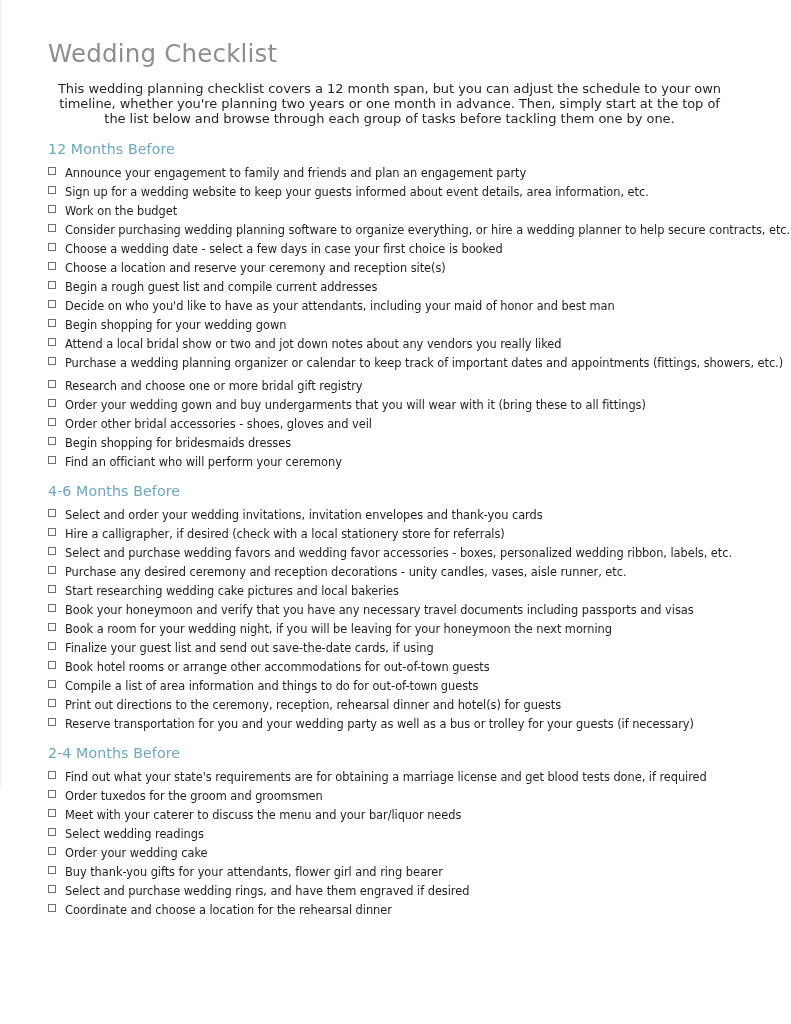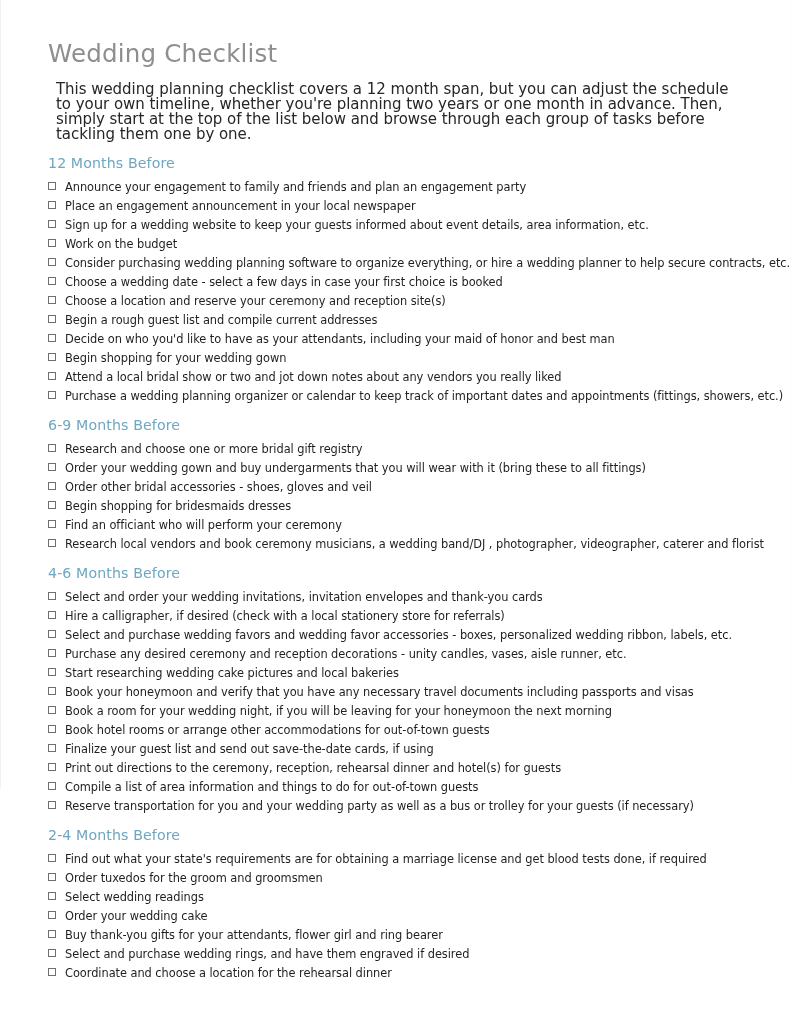--- a/index.html
+++ b/index.html
@@ -31,26 +31,27 @@
   }
   .doc-title {
     font-size: 24.5px;
     font-weight: 400;
     color: #8e8e8e;
     letter-spacing: 0.2px;
     margin: 0 0 14px 0;
     line-height: 1.15;
   }
   .intro {
-    font-size: 15px;
+    font-size: 13px;
     color: #262626;
     line-height: 14.8px;
-    margin: 0 0 14px 8px;
+    margin: 0 0 14px 0;
     width: 683px;
     letter-spacing: -0.05px;
+    text-align: center;
   }
   .section {
     margin: 0 0 4px 0;
   }
   .section-heading {
     font-size: 14.2px;
     font-weight: 400;
     color: #6da7c2;
     margin: 11px 0 6px 0;
     line-height: 1.2;
@@ -97,24 +98,20 @@
     <div id="sections-root">
         <div class="section">
           <h2 class="section-heading">12 Months Before</h2>
           <ul class="items">
             <li class="item">
               <span class="checkbox"></span>
               <span class="item-label">Announce your engagement to family and friends and plan an engagement party</span>
             </li>
             <li class="item">
               <span class="checkbox"></span>
-              <span class="item-label">Place an engagement announcement in your local newspaper</span>
-            </li>
-            <li class="item">
-              <span class="checkbox"></span>
               <span class="item-label">Sign up for a wedding website to keep your guests informed about event details, area information, etc.</span>
             </li>
             <li class="item">
               <span class="checkbox"></span>
               <span class="item-label">Work on the budget</span>
             </li>
             <li class="item">
               <span class="checkbox"></span>
               <span class="item-label">Consider purchasing wedding planning software to organize everything, or hire a wedding planner to help secure contracts, etc.</span>
             </li>
@@ -142,21 +139,20 @@
               <span class="checkbox"></span>
               <span class="item-label">Attend a local bridal show or two and jot down notes about any vendors you really liked</span>
             </li>
             <li class="item">
               <span class="checkbox"></span>
               <span class="item-label">Purchase a wedding planning organizer or calendar to keep track of important dates and appointments (fittings, showers, etc.)</span>
             </li>
           </ul>
         </div>
         <div class="section">
-          <h2 class="section-heading">6-9 Months Before</h2>
           <ul class="items">
             <li class="item">
               <span class="checkbox"></span>
               <span class="item-label">Research and choose one or more bridal gift registry</span>
             </li>
             <li class="item">
               <span class="checkbox"></span>
               <span class="item-label">Order your wedding gown and buy undergarments that you will wear with it (bring these to all fittings)</span>
             </li>
             <li class="item">
@@ -164,24 +160,20 @@
               <span class="item-label">Order other bridal accessories - shoes, gloves and veil</span>
             </li>
             <li class="item">
               <span class="checkbox"></span>
               <span class="item-label">Begin shopping for bridesmaids dresses</span>
             </li>
             <li class="item">
               <span class="checkbox"></span>
               <span class="item-label">Find an officiant who will perform your ceremony</span>
             </li>
-            <li class="item">
-              <span class="checkbox"></span>
-              <span class="item-label">Research local vendors and book ceremony musicians, a wedding band/DJ , photographer, videographer, caterer and florist</span>
-            </li>
           </ul>
         </div>
         <div class="section">
           <h2 class="section-heading">4-6 Months Before</h2>
           <ul class="items">
             <li class="item">
               <span class="checkbox"></span>
               <span class="item-label">Select and order your wedding invitations, invitation envelopes and thank-you cards</span>
             </li>
             <li class="item">
@@ -203,50 +195,54 @@
             <li class="item">
               <span class="checkbox"></span>
               <span class="item-label">Book your honeymoon and verify that you have any necessary travel documents including passports and visas</span>
             </li>
             <li class="item">
               <span class="checkbox"></span>
               <span class="item-label">Book a room for your wedding night, if you will be leaving for your honeymoon the next morning</span>
             </li>
             <li class="item">
               <span class="checkbox"></span>
+              <span class="item-label">Finalize your guest list and send out save-the-date cards, if using</span>
+            </li>
+            <li class="item">
+              <span class="checkbox"></span>
               <span class="item-label">Book hotel rooms or arrange other accommodations for out-of-town guests</span>
             </li>
             <li class="item">
               <span class="checkbox"></span>
-              <span class="item-label">Finalize your guest list and send out save-the-date cards, if using</span>
+              <span class="item-label">Compile a list of area information and things to do for out-of-town guests</span>
             </li>
             <li class="item">
               <span class="checkbox"></span>
               <span class="item-label">Print out directions to the ceremony, reception, rehearsal dinner and hotel(s) for guests</span>
             </li>
             <li class="item">
               <span class="checkbox"></span>
-              <span class="item-label">Compile a list of area information and things to do for out-of-town guests</span>
-            </li>
-            <li class="item">
-              <span class="checkbox"></span>
               <span class="item-label">Reserve transportation for you and your wedding party as well as a bus or trolley for your guests (if necessary)</span>
             </li>
           </ul>
         </div>
         <div class="section">
           <h2 class="section-heading">2-4 Months Before</h2>
           <ul class="items">
             <li class="item">
               <span class="checkbox"></span>
               <span class="item-label">Find out what your state's requirements are for obtaining a marriage license and get blood tests done, if required</span>
             </li>
             <li class="item">
               <span class="checkbox"></span>
               <span class="item-label">Order tuxedos for the groom and groomsmen</span>
+            </li>
+            <li class="item">
+              <span class="checkbox"></span>
+              <span class="item-label">Meet with your caterer to discuss the menu and your bar/liquor needs</span>
             </li>
             <li class="item">
               <span class="checkbox"></span>
               <span class="item-label">Select wedding readings</span>
             </li>
             <li class="item">
               <span class="checkbox"></span>
               <span class="item-label">Order your wedding cake</span>
             </li>
             <li class="item">

